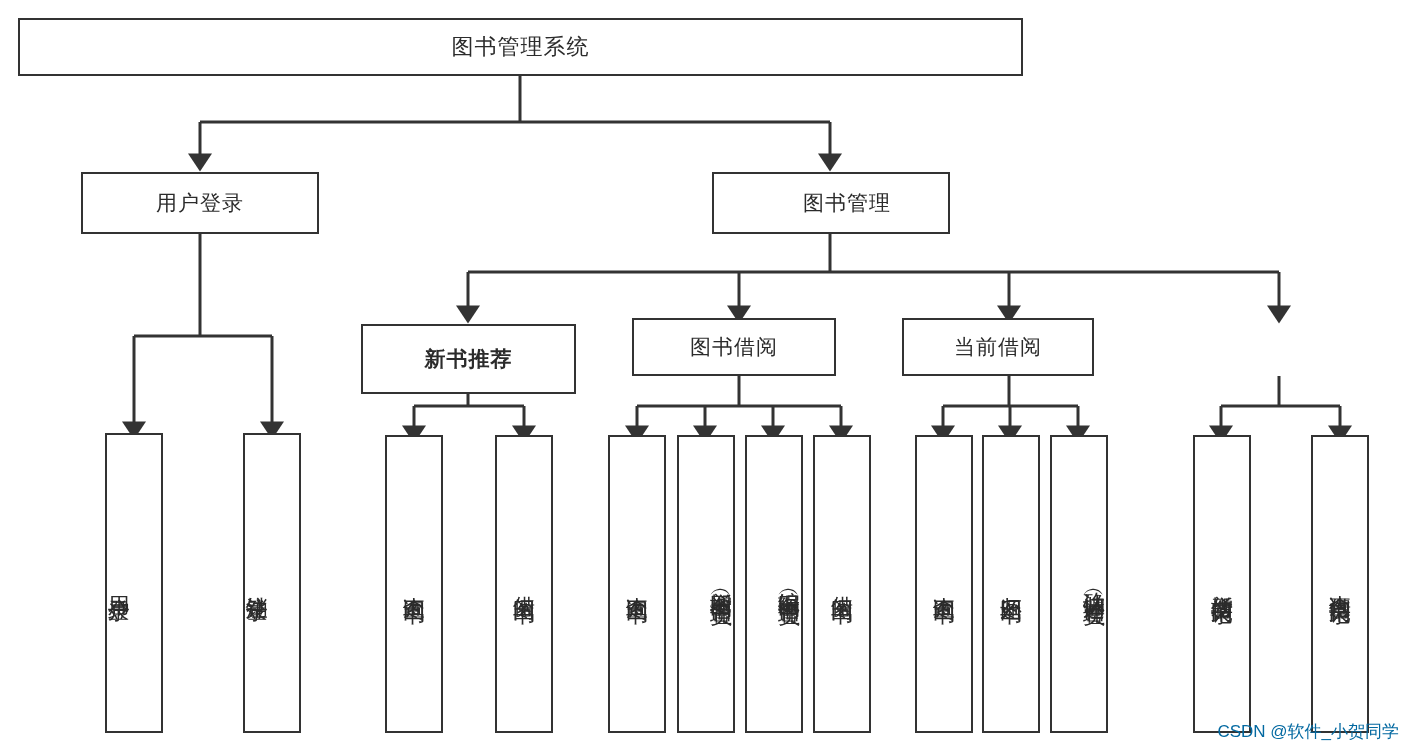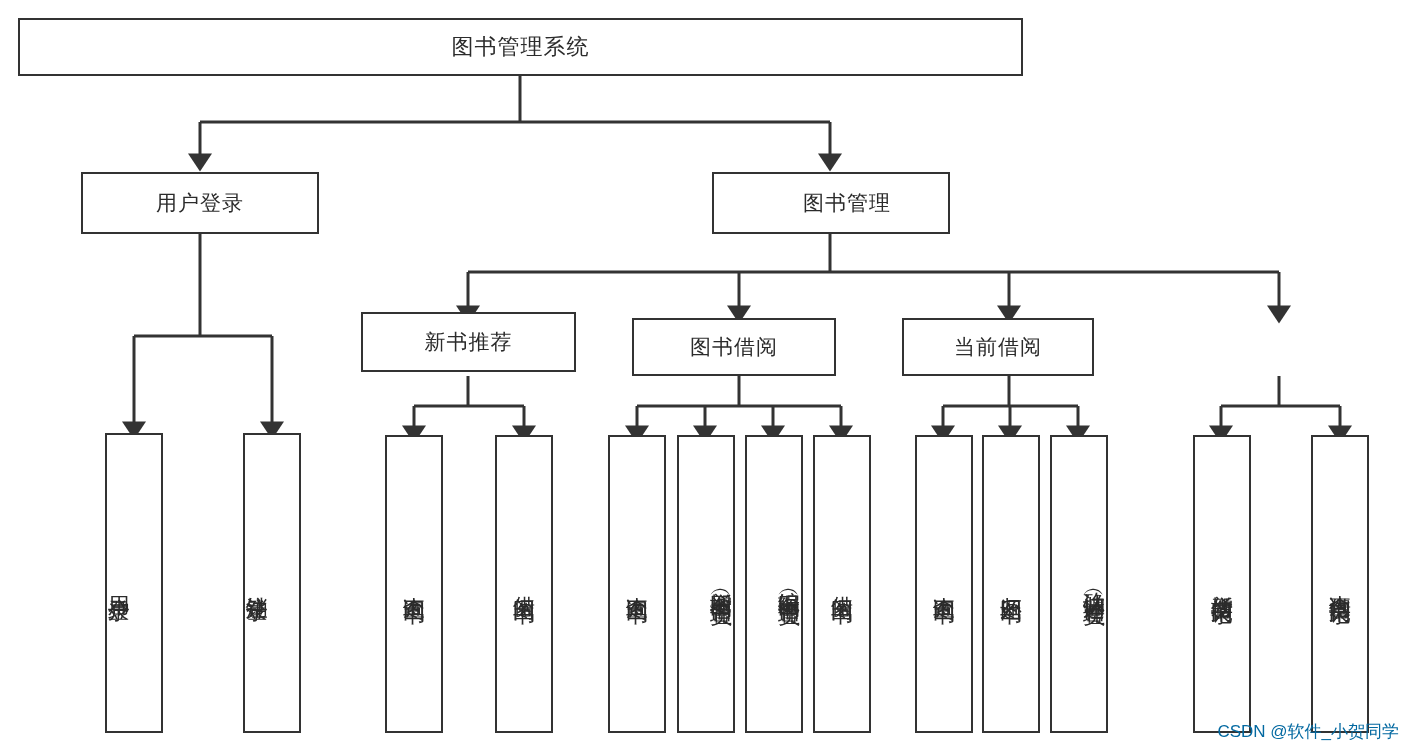--- a/index.html
+++ b/index.html
@@ -140,21 +140,21 @@
     <span>图书管理系统</span>
   </div>
 
   <div class="node h" style="left:81px; top:172px; width:238px; height:62px;">
     <span>用户登录</span>
   </div>
   <div class="node h" style="left:712px; top:172px; width:238px; height:62px;padding-left:32px;">
     <span>图书管理</span>
   </div>
 
-  <div class="node h" style="left:361px; top:312px; width:215px; height:60px;">
+  <div class="node h" style="left:361px; top:324px; width:215px; height:70px;font-weight:bold;">
     <span>新书推荐</span>
   </div>
   <div class="node h" style="left:632px; top:318px; width:204px; height:58px;">
     <span>图书借阅</span>
   </div>
   <div class="node h" style="left:902px; top:318px; width:192px; height:58px;">
     <span>当前借阅</span>
   </div>
 
   <div class="node v align-end" style="left:105px; top:433px; width:58px; height:300px;">

